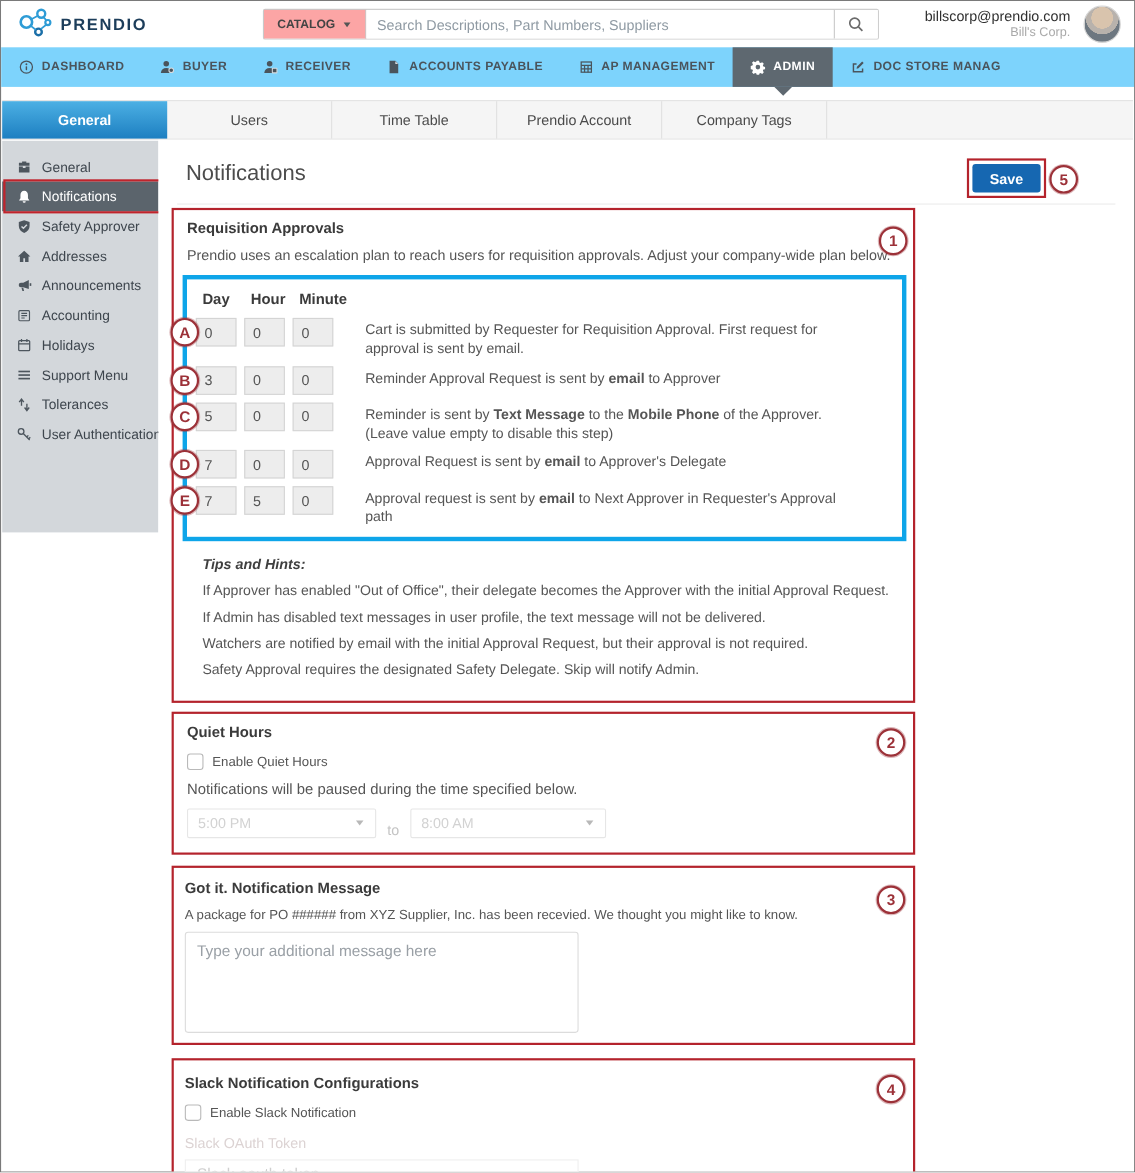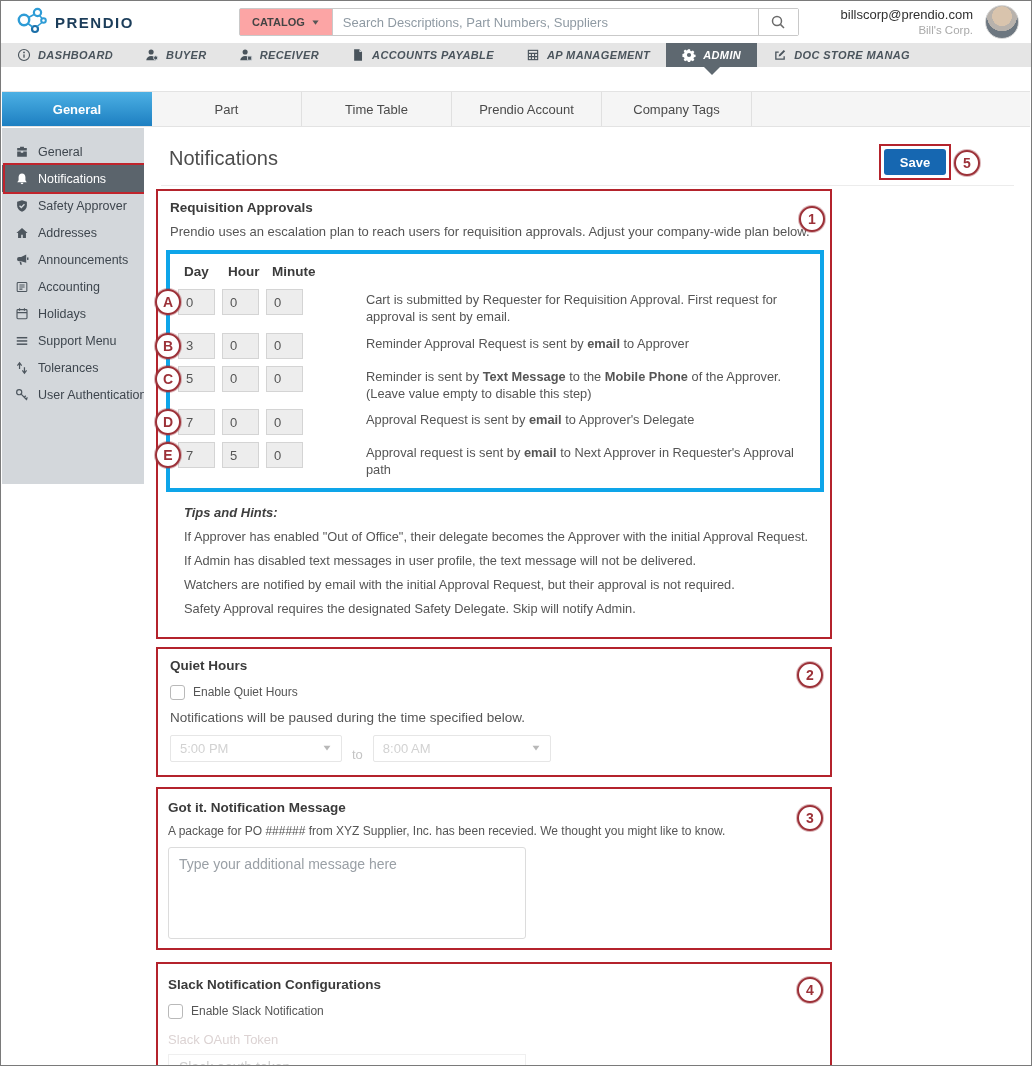--- a/index.html
+++ b/index.html
@@ -25,21 +25,21 @@
   .search-btn { width:40px; display:flex; align-items:center; justify-content:center; background:#fff; border-left:1px solid #c9c9c9; cursor:pointer; color:#6b6b6b; }
   .search-btn .icon { width:16px; height:16px; }
   .user-info { position:absolute; right:58px; top:6px; text-align:right; line-height:1.25; }
   .user-email { font-size:13px; color:#2f2f2f; }
   .user-company { font-size:11.5px; color:#a9a9a9; }
   .avatar { position:absolute; right:12px; top:4px; width:34px; height:34px; border-radius:50%;
             background:radial-gradient(circle at 50% 32%, #d9c4ad 0 36%, #b8b2ac 37% 55%, #6d7780 56% 100%);
             border:1px solid #d5d5d5; cursor:pointer; }
 
   
-  .navbar { position:absolute; top:42px; left:0; right:0; height:24px; background:#e5e5e5; display:flex; font-size:11px; font-weight:bold; color:#4a545c; letter-spacing:.4px;font-style:italic; }
+  .navbar { position:absolute; top:42px; left:0; right:0; height:36px; background:#7dd3fc; display:flex; font-size:11px; font-weight:bold; color:#4a545c; letter-spacing:.4px; }
   .nav-item { display:flex; align-items:center; gap:7px; padding:0 16px; cursor:pointer; position:relative; white-space:nowrap; }
   .nav-item .icon { width:14px; height:14px; color:#4a545c; }
   .nav-item.active { background:#5e6870; color:#fff; }
   .nav-item.active .icon { color:#fff; }
   .nav-item.active::after { content:""; position:absolute; left:50%; bottom:-8px; margin-left:-8px; border:8px solid transparent; border-top:8px solid #5e6870; border-bottom:0; }
 
   
   .tabs { position:absolute; top:90px; left:1px; right:1px; height:36px; background:#f5f5f5; border-top:1px solid #e3e3e3; border-bottom:1px solid #e3e3e3; display:flex; }
   .tab { width:150px; display:flex; align-items:center; justify-content:center; font-size:13px; color:#4a4a4a; border-right:1px solid #e0e0e0; cursor:pointer; }
   .tab.active { background:linear-gradient(#4cb0e4,#1d7fc1); color:#fff; font-weight:bold; border-right:none; }
@@ -69,21 +69,21 @@
   .sec-desc { font-size:13px; color:#555; margin:9px 12px 0 12px; }
 
   
   .sec1 { margin-bottom:8px; padding-bottom:12px; }
   .sec1 .ann-circle { top:15px; right:5px; }
   .form-box { border:4px solid #0ea5e9; margin:11px 6px 0 8px; padding:9px 0 2px 8px; }
   .col-heads { display:flex; margin:1px 0 10px 6px; font-size:13.5px; font-weight:bold; color:#3b3b3b; }
   .col-heads span { width:44px; }
   .req-row { display:flex; margin-bottom:7px; position:relative; }
   .num-input { width:37px; height:26px; background:#ededed; border:1px solid #d4d4d4; color:#555; font-size:13px; padding-left:7px; margin-right:7px; font-family:inherit; }
-  .req-desc { margin-left:56px; width:452px; font-size:12.8px; line-height:1.35; color:#555; padding-top:2px; }
+  .req-desc { margin-left:22px; width:452px; font-size:12.8px; line-height:1.35; color:#555; padding-top:2px; }
   .req-row .ann-circle { position:absolute; left:-23px; top:0; }
   .tips { margin:13px 0 0 26px; font-size:12.8px; color:#555; }
   .tips-title { font-style:italic; font-weight:bold; color:#3f3f3f; font-size:13px; margin-bottom:9px; }
   .tip { margin-bottom:9px; width:632px; }
 
   
   .sec2 { margin-bottom:10px; padding-bottom:13px; }
   .sec2 .ann-circle { top:13px; right:7px; }
   .cb-row { display:flex; align-items:center; gap:8px; margin:12px 0 0 12px; }
   .cb { width:15px; height:15px; border:1px solid #b9b9b9; border-radius:3px; background:#fff; cursor:pointer; flex:0 0 15px; }
@@ -219,21 +219,21 @@
             <path d="M2.5 4h4v1.5H4V12h8V9.5h1.5v4H2.5z"></path>
             <path d="M6.5 9.6l.4-2L12.3 2.2l1.6 1.6L8.5 9.2l-2 .4z"></path>
           </svg>
         </span>
         <span>DOC STORE MANAG</span>
       </div>
     </div>
 
   <div class="tabs" id="tabs">
       <div class="tab active">General</div>
-      <div class="tab">Part</div>
+      <div class="tab">Users</div>
       <div class="tab">Time Table</div>
       <div class="tab">Prendio Account</div>
       <div class="tab">Company Tags</div>
     </div>
 
   <div class="sidebar" id="sidebar">
       <div class="side-item">
         <span class="icon">
           <svg viewBox="0 0 16 16" fill="currentColor">
             <path d="M5.8 3.4V2.1h4.4v1.3h3.3v3H2.5v-3zM2.5 7.3h4.1v1.6h2.8V7.3h4.1v6.2H2.5z"></path>

